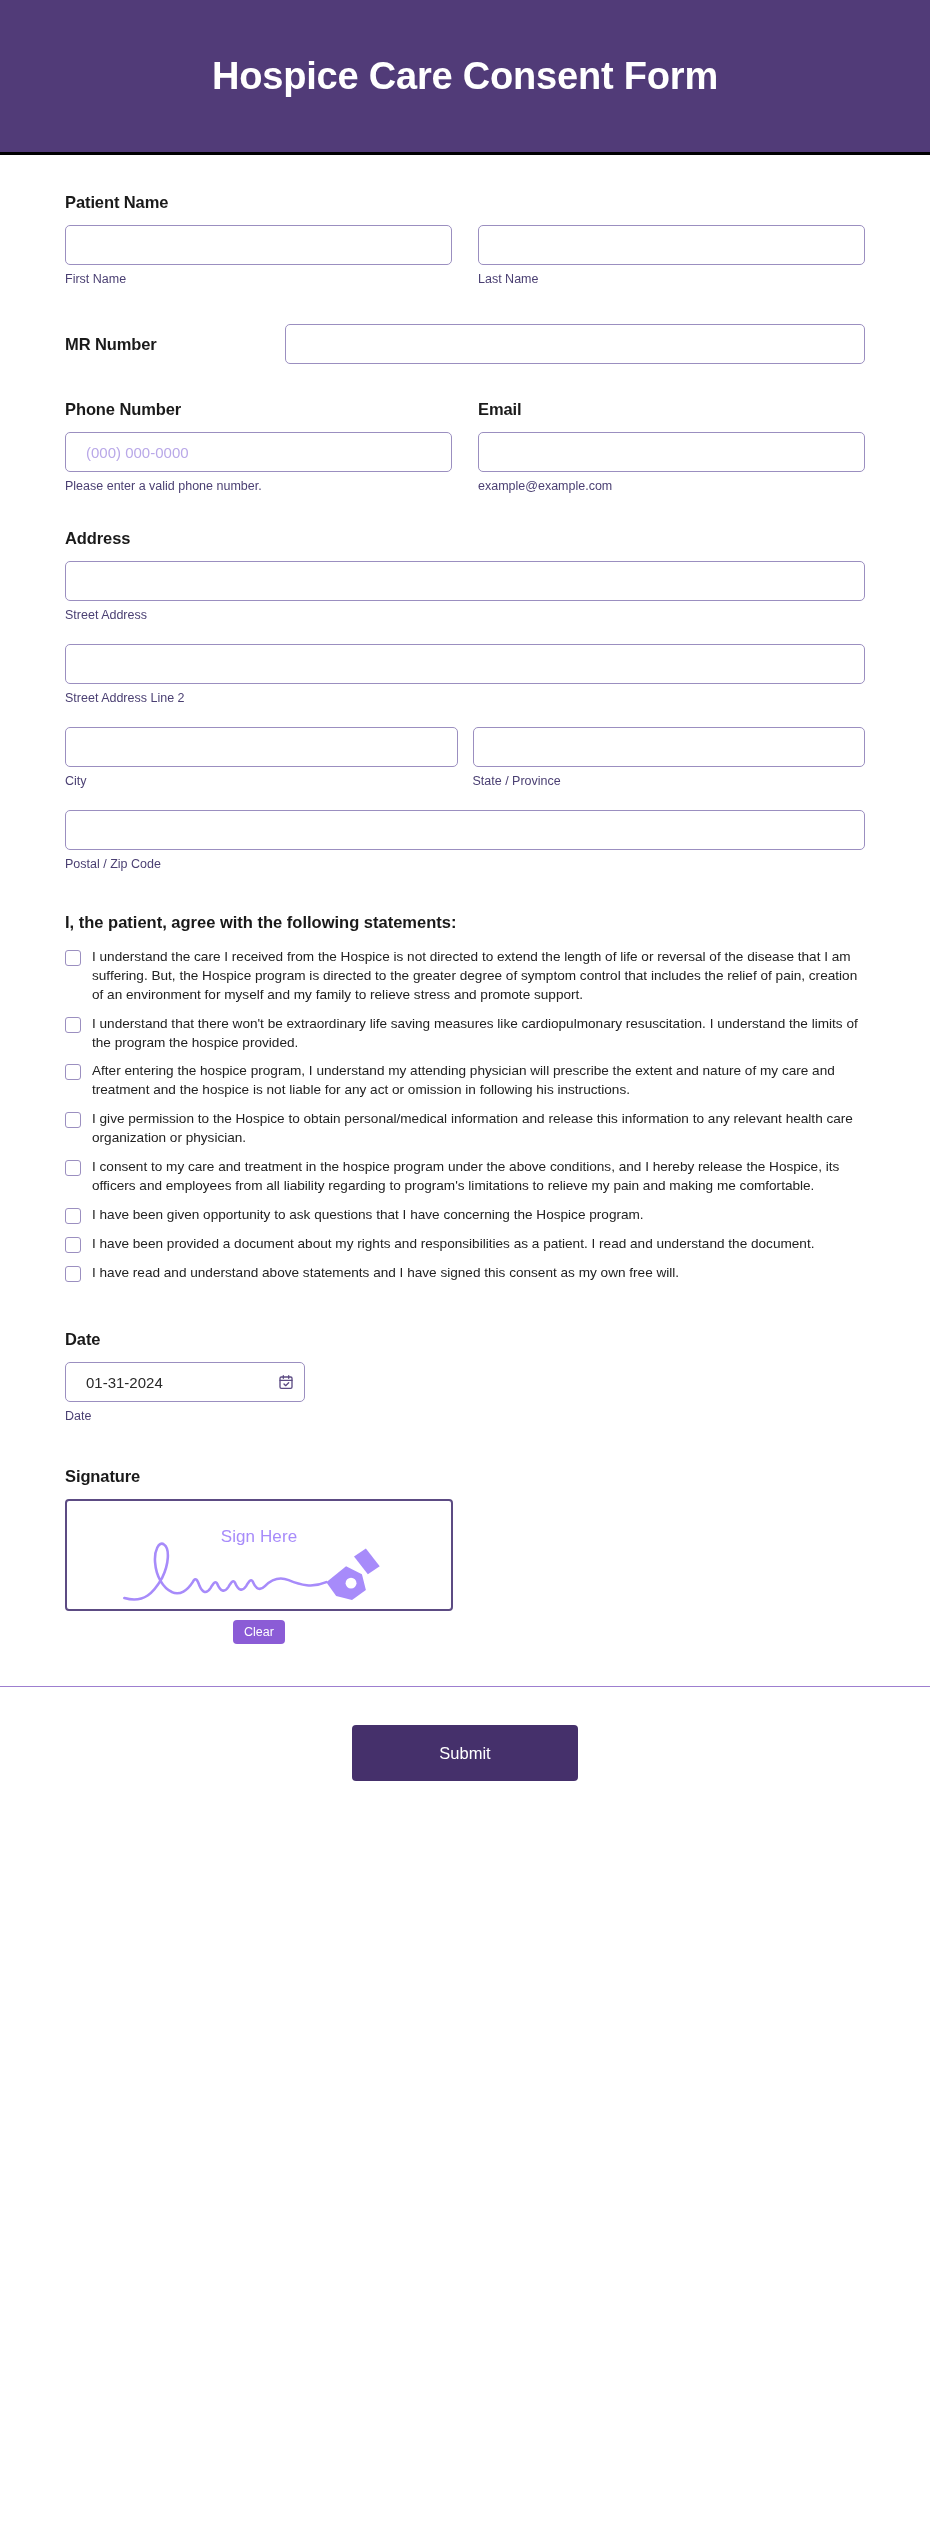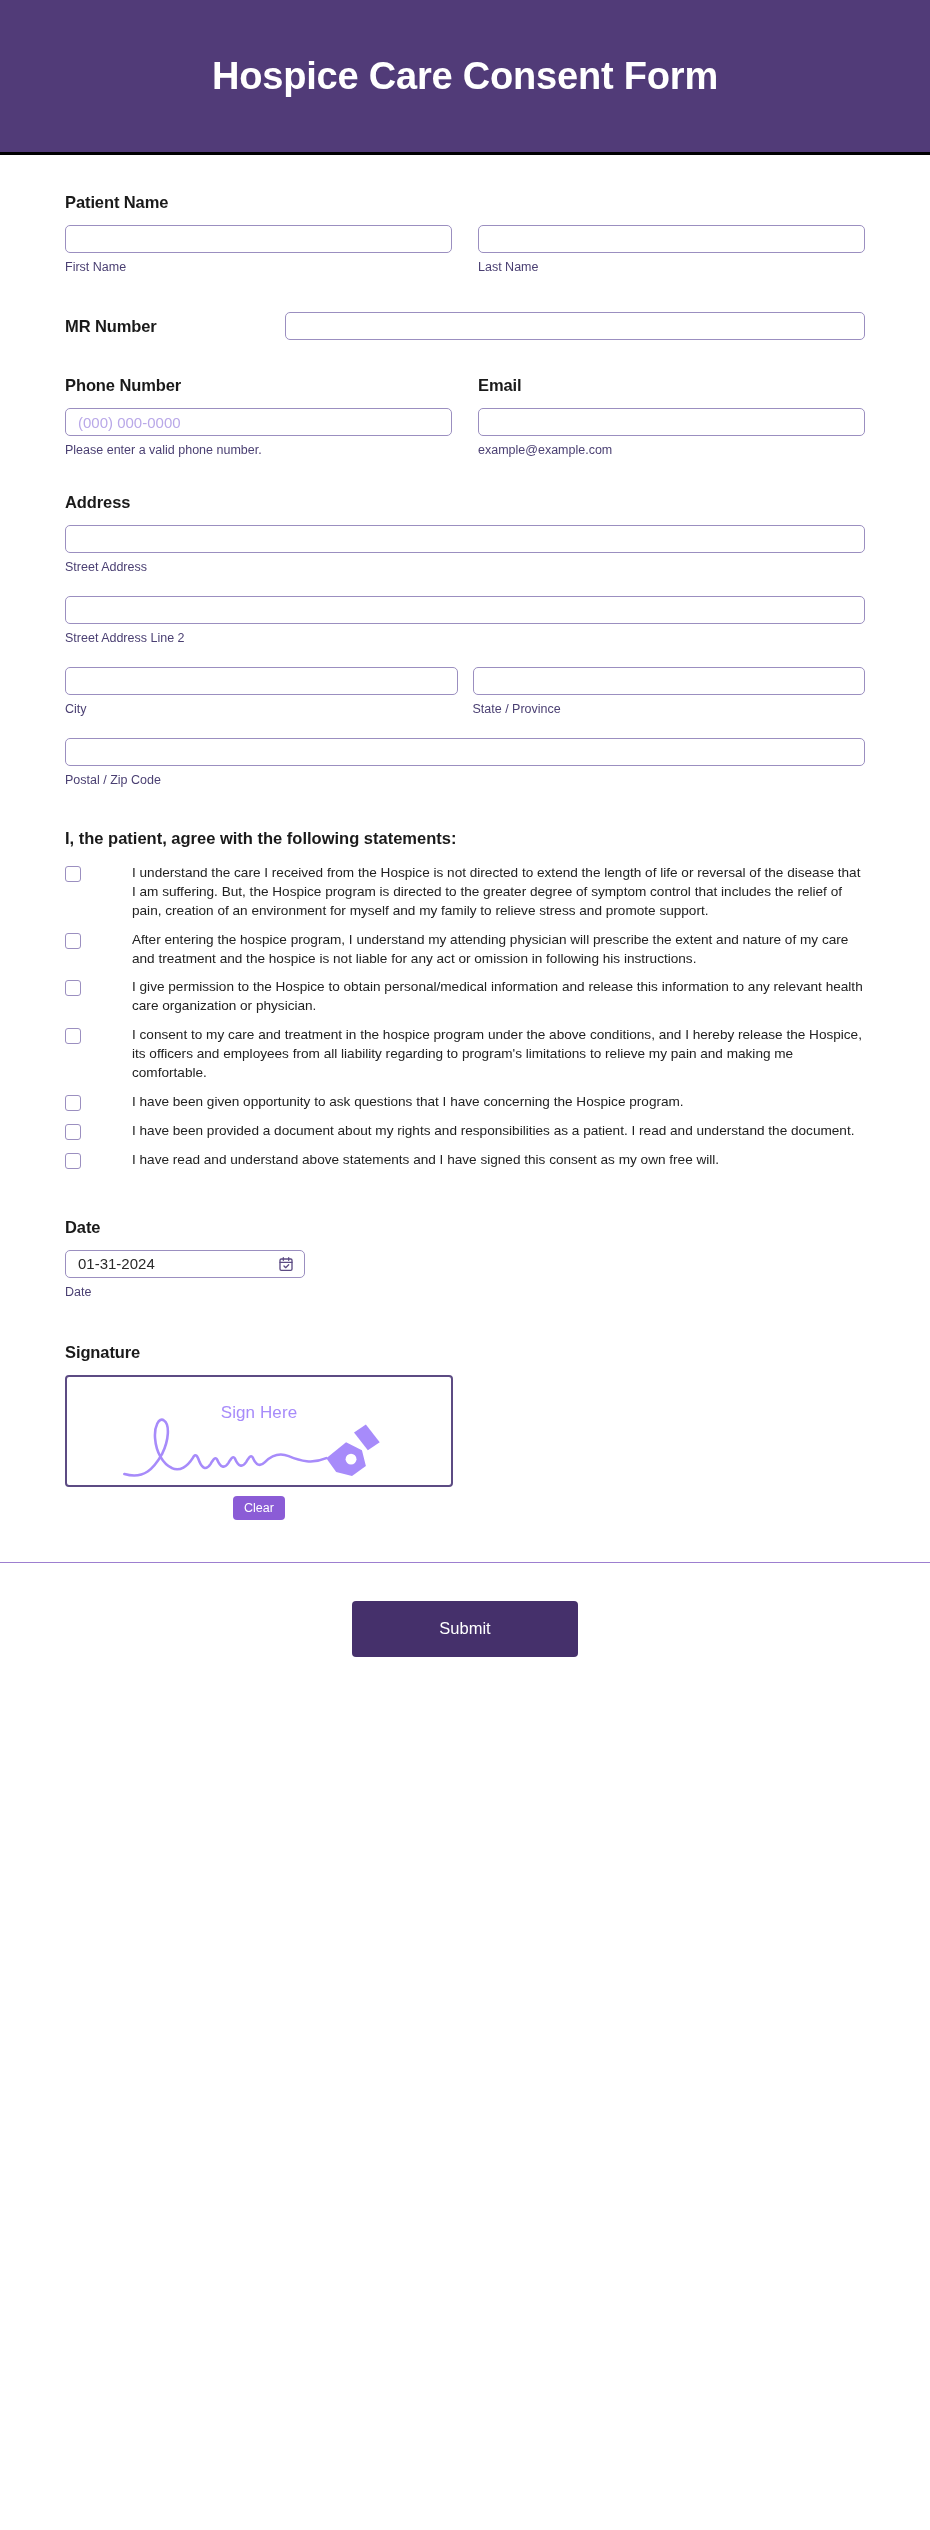--- a/index.html
+++ b/index.html
@@ -43,28 +43,28 @@
 
   .sublabel {
     font-size: 12.5px;
     color: #4a3f72;
     margin-top: 7px;
     display: block;
   }
 
   .txt-input {
     width: 100%;
-    height: 28px;
+    height: 40px;
     border: 1px solid #9b8fc0;
     border-radius: 5px;
     background: #ffffff;
     font-size: 15px;
     font-family: "Liberation Sans", sans-serif;
     color: #2a2a2a;
-    padding: 0 12px;
+    padding: 0 20px;
     outline: none;
   }
   .txt-input::placeholder { color: #b9a8e8; }
 
   .row-2 {
     display: flex;
     gap: 26px;
   }
   .col { flex: 1; min-width: 0; }
 
@@ -102,21 +102,20 @@
     border-radius: 3px;
     background: #fff;
     margin-top: 2px;
     cursor: pointer;
   }
   .stmt-text {
     font-size: 13.6px;
     line-height: 1.39;
     color: #222222;
     max-width: 810px;
-    margin-left: 40px;
   }
 
   
   .date-wrap { position: relative; width: 240px; }
   .date-wrap .txt-input { padding-right: 36px; }
   .cal-icon {
     position: absolute;
     right: 11px;
     top: 50%;
     transform: translateY(-50%);
@@ -265,20 +264,24 @@
       <span class="sublabel">Postal / Zip Code</span>
     </div>
   </div>
 
   <div class="block" style="margin-top:42px;">
     <span class="statements-head">I, the patient, agree with the following statements:</span>
 
     <div class="stmt">
       <div class="cbox"></div>
       <div class="stmt-text">I understand the care I received from the Hospice is not directed to extend the length of life or reversal of the disease that I am suffering. But, the Hospice program is directed to the greater degree of symptom control that includes the relief of pain, creation of an environment for myself and my family to relieve stress and promote support.</div>
+    </div>
+    <div class="stmt">
+      <div class="cbox"></div>
+      <div class="stmt-text">I understand that there won't be extraordinary life saving measures like cardiopulmonary resuscitation. I understand the limits of the program the hospice provided.</div>
     </div>
     <div class="stmt">
       <div class="cbox"></div>
       <div class="stmt-text">After entering the hospice program, I understand my attending physician will prescribe the extent and nature of my care and treatment and the hospice is not liable for any act or omission in following his instructions.</div>
     </div>
     <div class="stmt">
       <div class="cbox"></div>
       <div class="stmt-text">I give permission to the Hospice to obtain personal/medical information and release this information to any relevant health care organization or physician.</div>
     </div>
     <div class="stmt">

